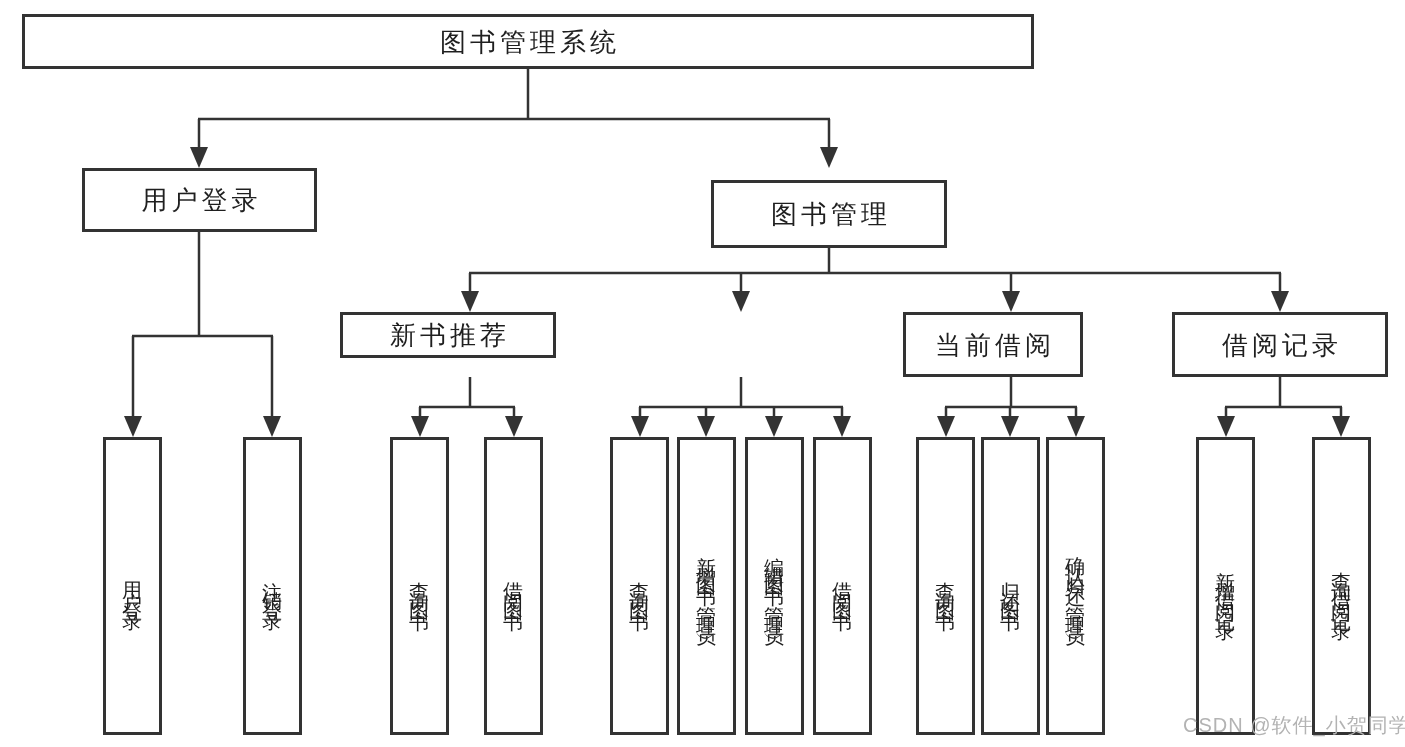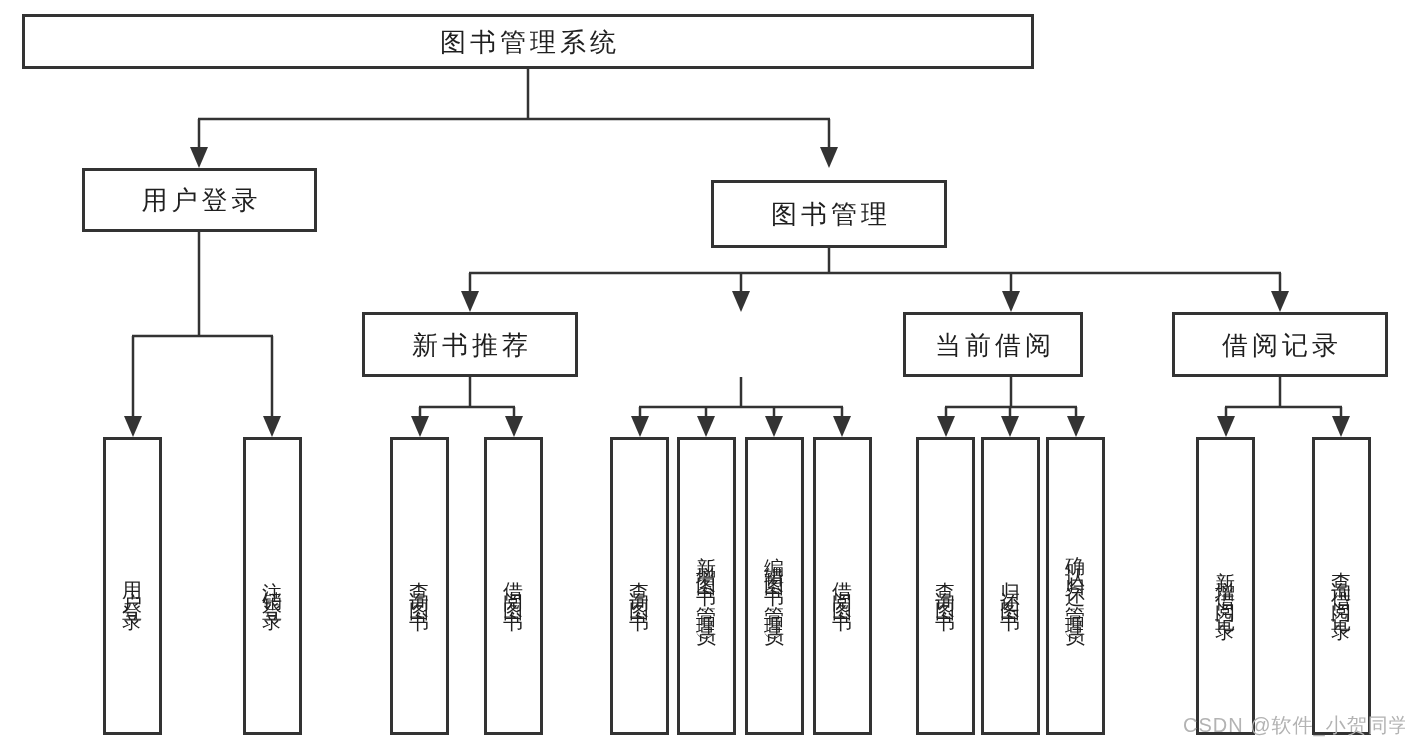--- a/index.html
+++ b/index.html
@@ -128,21 +128,21 @@
       <path d="M1217,416 L1235,416 L1226,437 Z"></path>
       <path d="M1332,416 L1350,416 L1341,437 Z"></path>
     </g>
   </svg>
 
   <div class="box hlabel" style="left:22px; top:14px; width:1012px; height:55px;">图书管理系统</div>
 
   <div class="box hlabel" style="left:82px; top:168px; width:235px; height:64px;">用户登录</div>
   <div class="box hlabel" style="left:711px; top:180px; width:236px; height:68px;">图书管理</div>
 
-  <div class="box hlabel" style="left:362px; top:312px; width:216px; height:65px;">新书推荐</div>
+  <div class="box hlabel" style="left:340px; top:312px; width:216px; height:46px;">新书推荐</div>
   <div class="box hlabel" style="left:903px; top:312px; width:180px; height:65px;">当前借阅</div>
   <div class="box hlabel" style="left:1172px; top:312px; width:216px; height:65px;">借阅记录</div>
 
   <div class="box leaf" style="left:103px; top:437px; width:59px; height:298px;">用户登录</div>
   <div class="box leaf" style="left:243px; top:437px; width:59px; height:298px;">注销登录</div>
 
   <div class="box leaf" style="left:390px; top:437px; width:59px; height:298px;">查询图书</div>
   <div class="box leaf" style="left:484px; top:437px; width:59px; height:298px;">借阅图书</div>
 
   <div class="box leaf" style="left:610px; top:437px; width:59px; height:298px;">查询图书</div>

